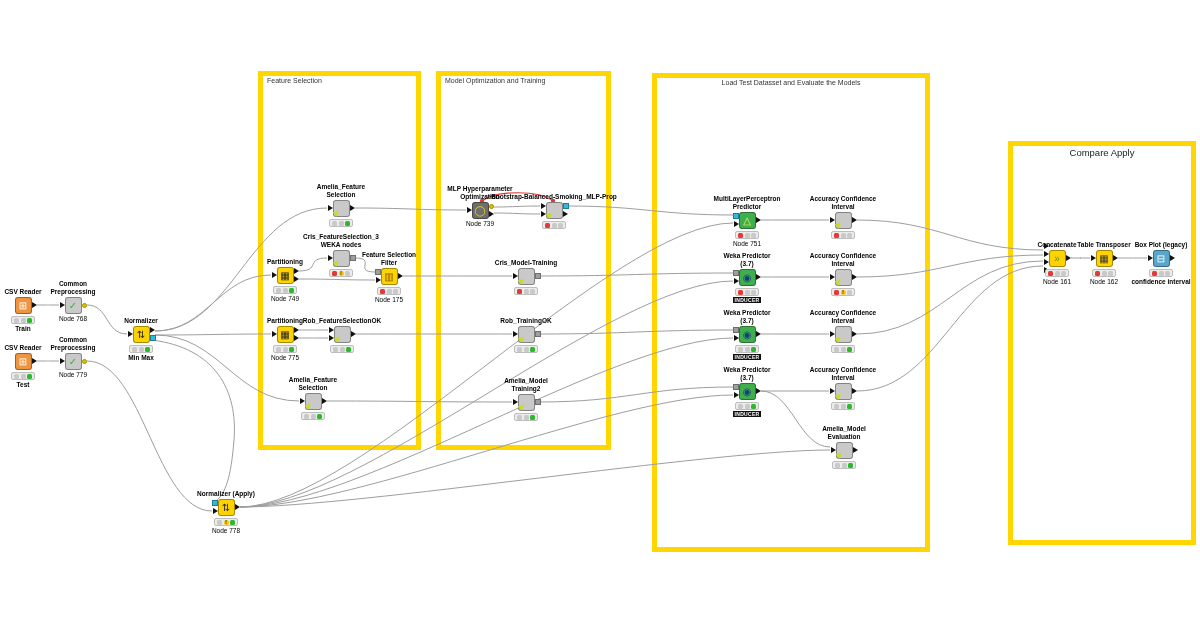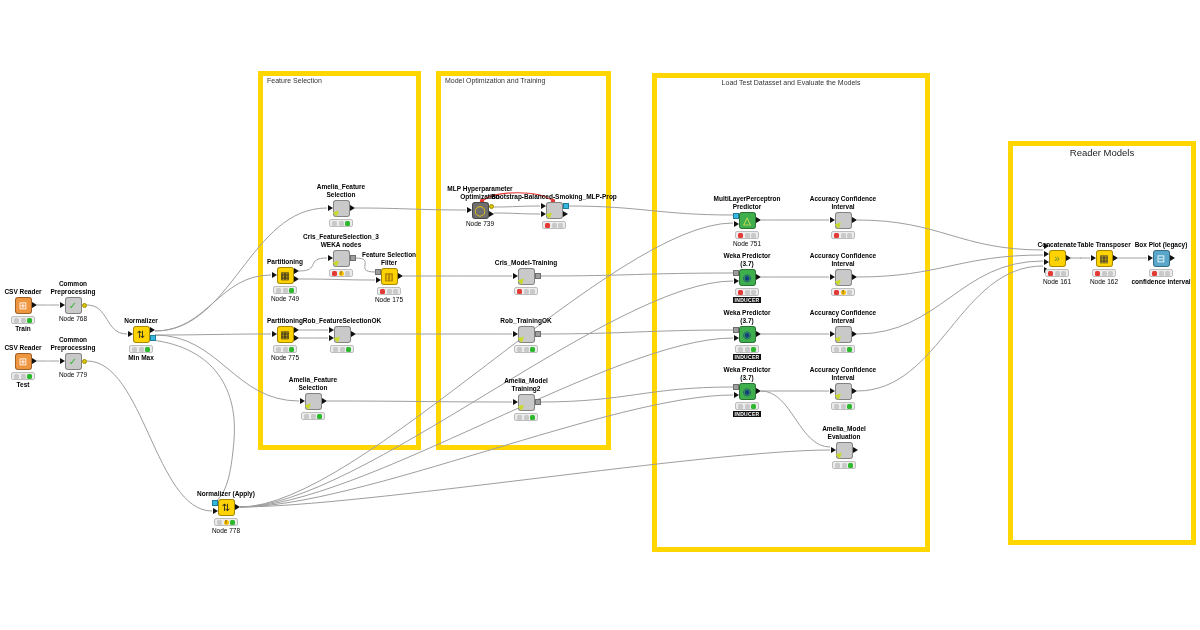--- a/index.html
+++ b/index.html
@@ -44,21 +44,21 @@
     <div class="abox" style="left: 258px; top: 71px; width: 163px; height: 379px; border-color: rgb(255, 214, 0);">
       <span class="atitle">Feature Selection</span>
     </div>
     <div class="abox" style="left: 436px; top: 71px; width: 175px; height: 379px; border-color: rgb(255, 214, 0);">
       <span class="atitle">Model Optimization and Training</span>
     </div>
     <div class="abox" style="left: 652px; top: 73px; width: 278px; height: 479px; border-color: rgb(255, 214, 0);">
       <span class="atitle center">Load Test Datasset and Evaluate the Models</span>
     </div>
     <div class="abox" style="left: 1008px; top: 141px; width: 188px; height: 404px; border-color: rgb(255, 214, 0);">
-      <span class="atitle center big">Reader Models</span>
+      <span class="atitle center big">Compare Apply</span>
     </div>
     <svg id="wires" width="1200" height="630">
       <path d="M37,305 C59,305 37,305 59,305" fill="none" stroke="#9e9e9e" stroke-width="1"></path>
       <path d="M87,305 C109,305 105,334 127,334" fill="none" stroke="#9e9e9e" stroke-width="1"></path>
       <path d="M37,361 C59,361 37,361 59,361" fill="none" stroke="#9e9e9e" stroke-width="1"></path>
       <path d="M87,361 C143.25,361 155.75,511 212,511" fill="none" stroke="#9e9e9e" stroke-width="1"></path>
       <path d="M152,340 C215,348 238,390 234,440 C231,477 226,494 214,503" fill="none" stroke="#9e9e9e" stroke-width="1"></path>
       <path d="M155,331 C232.4,331 249.6,208 327,208" fill="none" stroke="#9e9e9e" stroke-width="1"></path>
       <path d="M155,331 C207.2,331 218.8,275 271,275" fill="none" stroke="#9e9e9e" stroke-width="1"></path>
       <path d="M155,335 C207.2,335 218.8,334 271,334" fill="none" stroke="#9e9e9e" stroke-width="1"></path>

